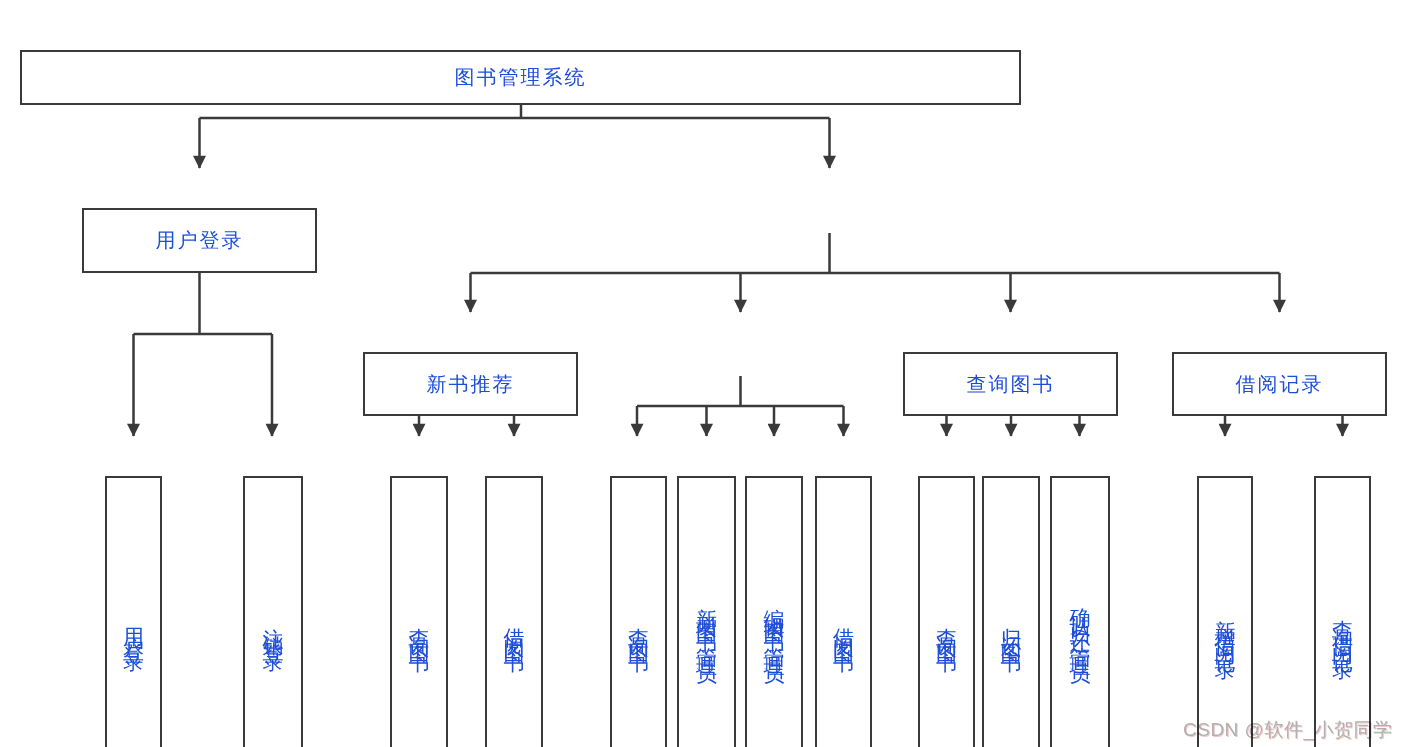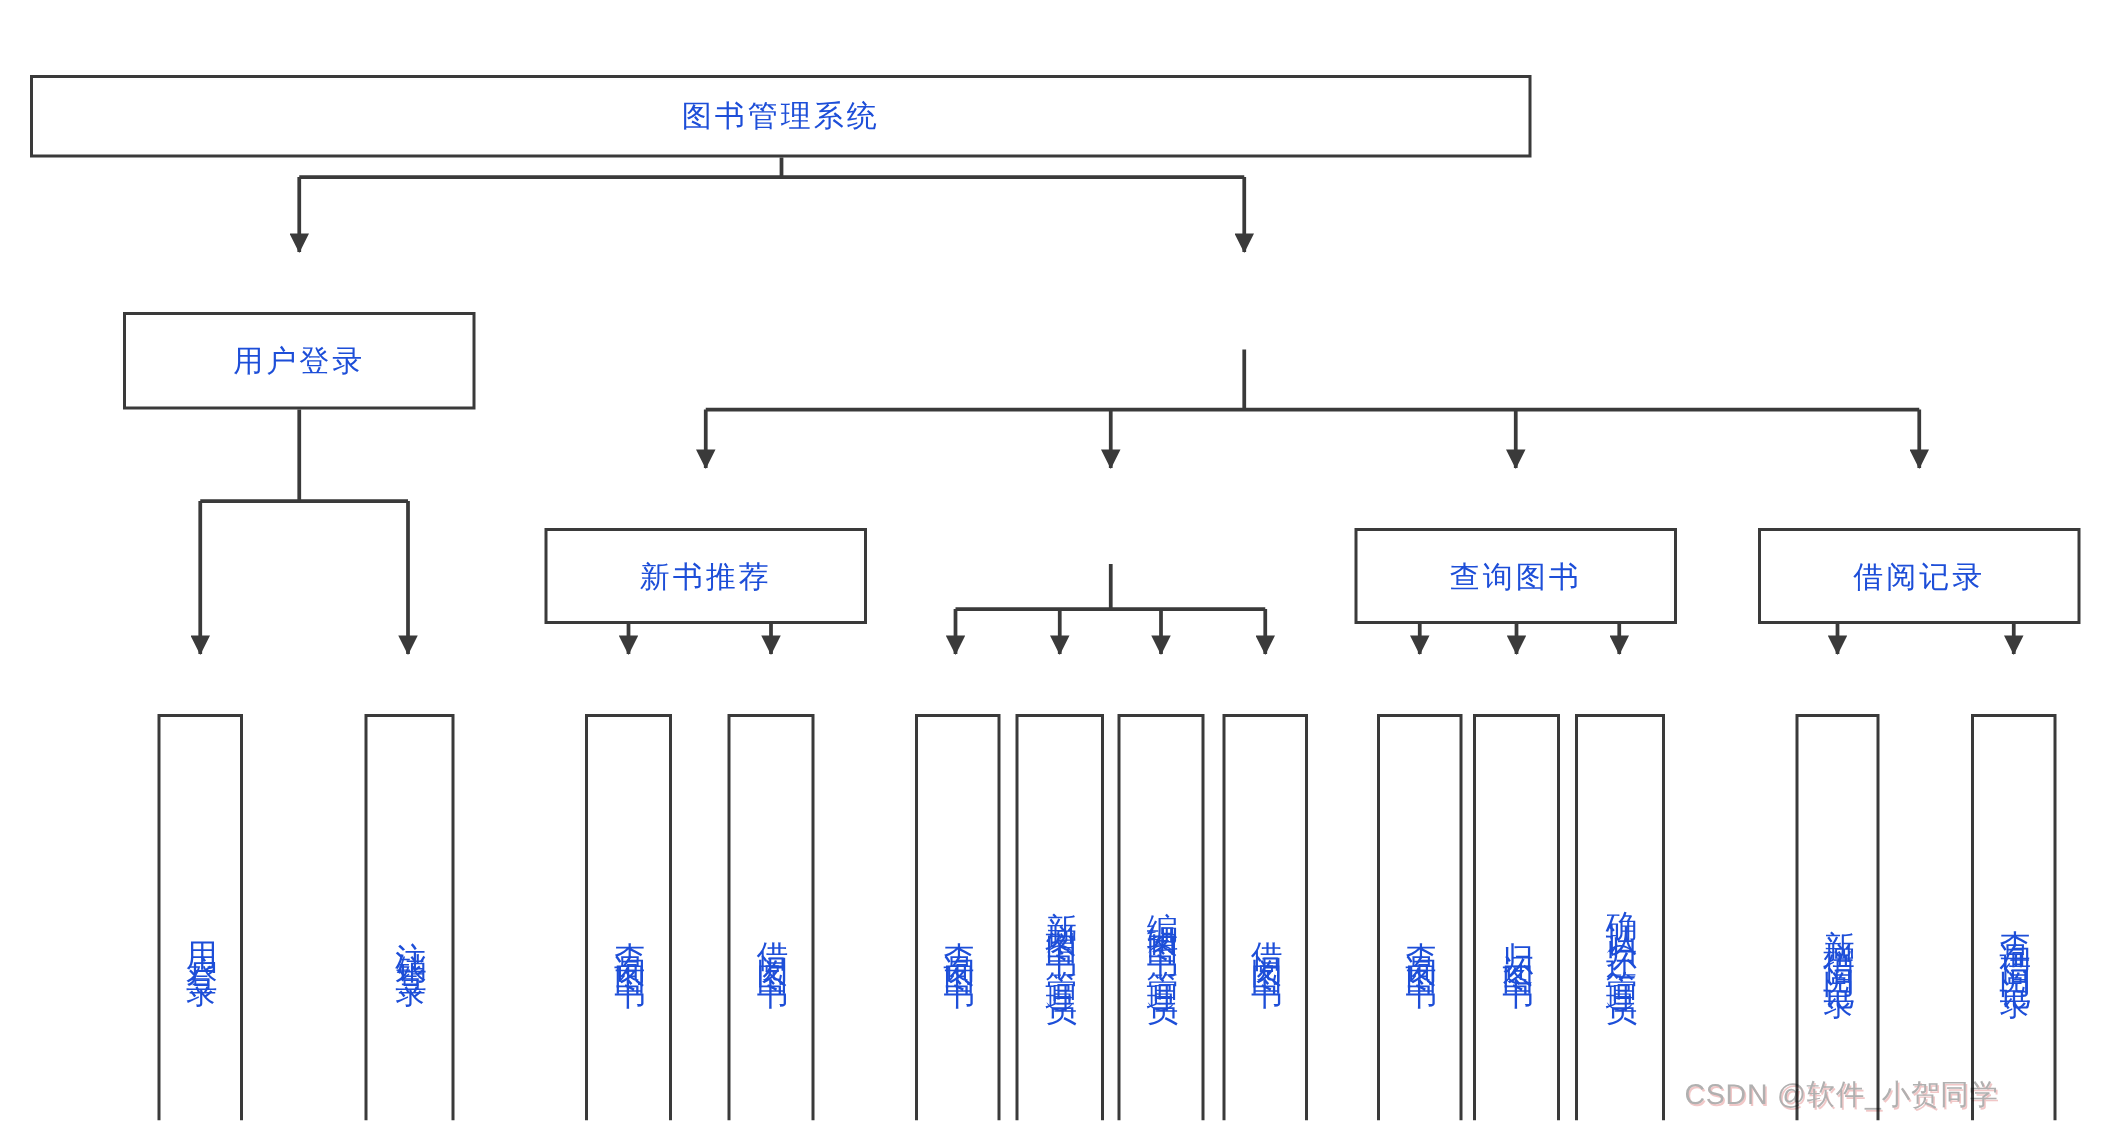--- a/index.html
+++ b/index.html
@@ -127,15 +127,15 @@
   <div class="box leaf" style="left:745px; top:436px; width:58px; height:301px;">编辑图书（管理员）</div>
   <div class="box leaf" style="left:815px; top:436px; width:57px; height:301px;">借阅图书</div>
 
   <div class="box leaf" style="left:918px; top:436px; width:57px; height:301px;">查询图书</div>
   <div class="box leaf" style="left:982px; top:436px; width:58px; height:301px;">归还图书</div>
   <div class="box leaf" style="left:1050px; top:436px; width:60px; height:301px;">确认归还（管理员）</div>
 
   <div class="box leaf" style="left:1197px; top:436px; width:56px; height:301px;">新增借阅记录</div>
   <div class="box leaf" style="left:1314px; top:436px; width:57px; height:301px;">查询借阅记录</div>
 
-  <div class="watermark" style="left:1123px; top:717px;">CSDN @软件_小贺同学</div>
+  <div class="watermark" style="left:1183px; top:717px;">CSDN @软件_小贺同学</div>
 
 </div>
 
 </body></html>

